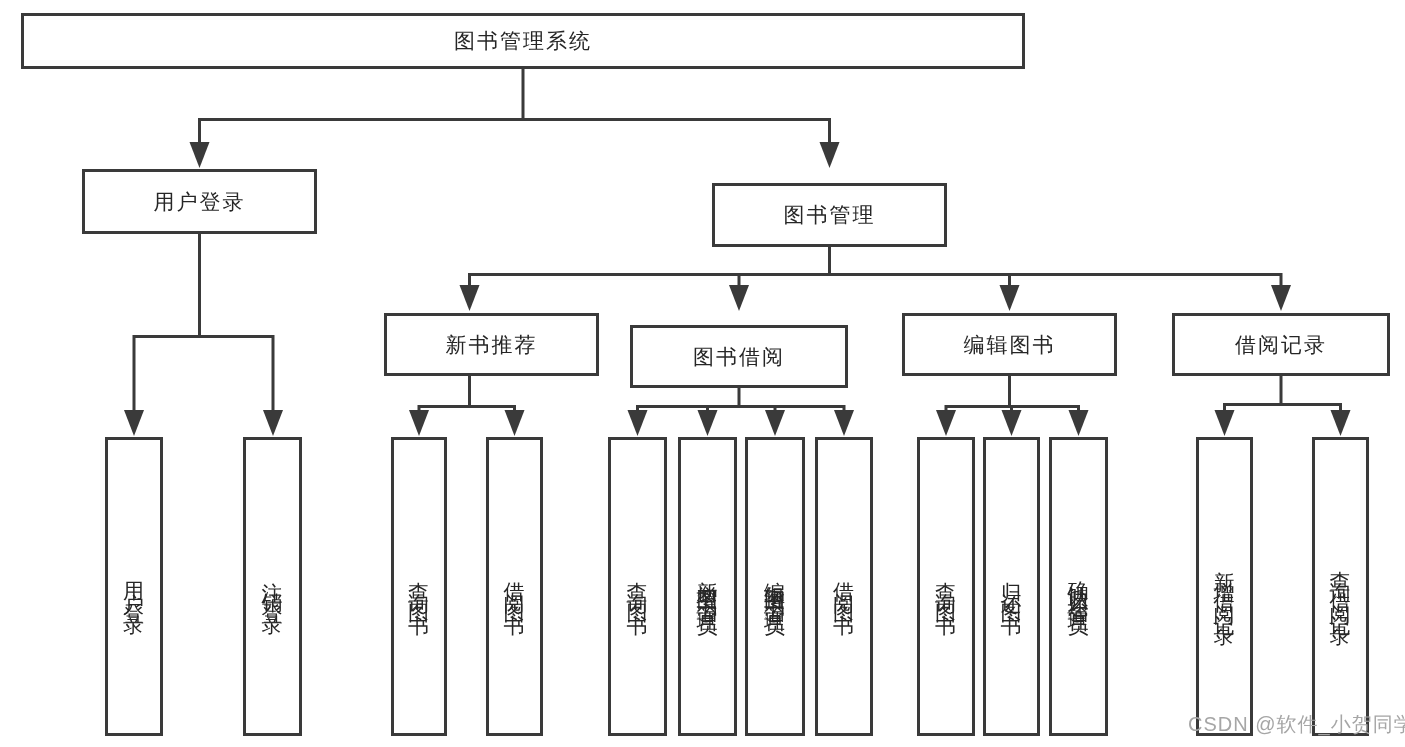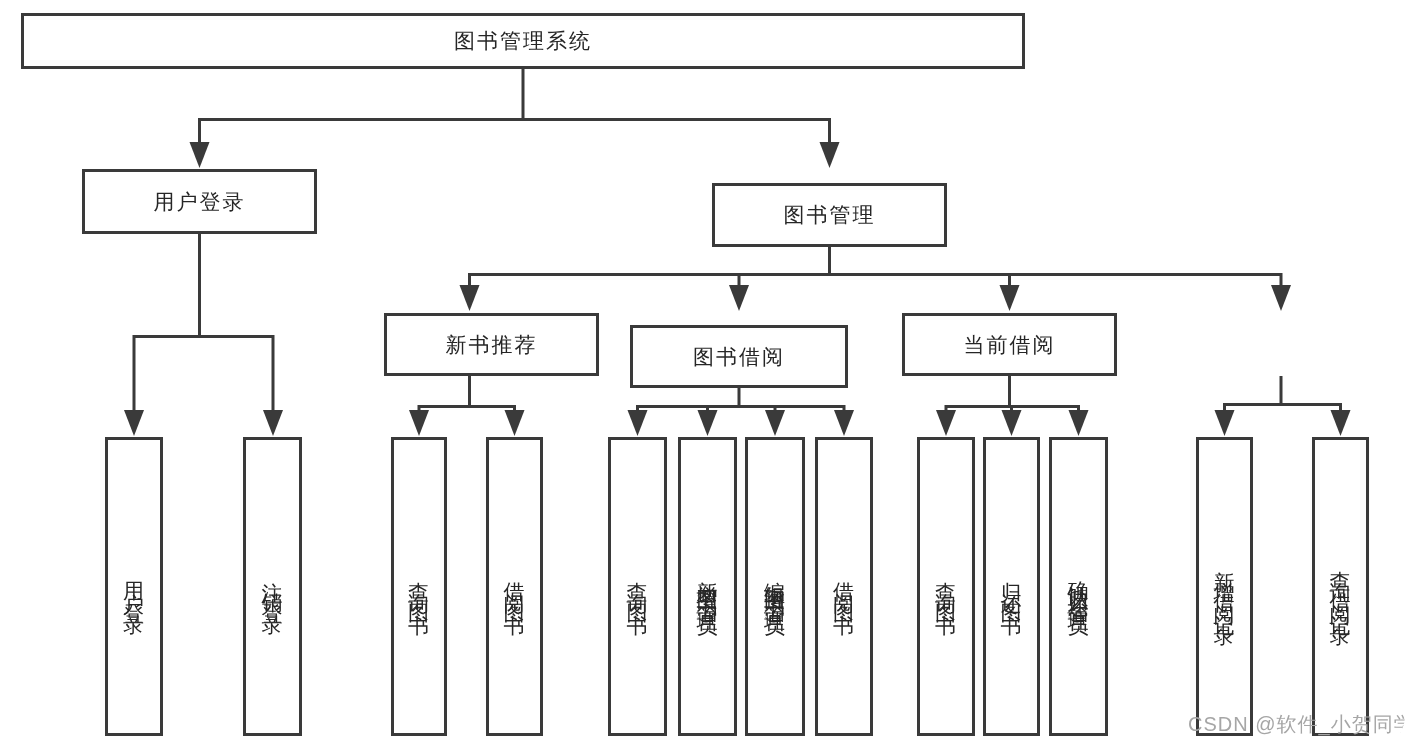--- a/index.html
+++ b/index.html
@@ -3,21 +3,20 @@
 <meta charset="utf-8">
 <style>
   html,body{margin:0;padding:0;background:#ffffff;}
   .canvas{
     position:relative;
     width:1405px;height:747px;
     background:#ffffff;
     overflow:hidden;
     font-family:"Liberation Sans","DejaVu Sans",sans-serif;
     color:#262626;
-    border-radius:31px;
   }
   .connectors{position:absolute;left:0;top:0;width:1405px;height:747px;}
   .hnode{
     position:absolute;
     box-sizing:border-box;
     background:#ffffff;
     border:3px solid #3a3a3a;
     display:flex;align-items:center;justify-content:center;
     font-size:21px;letter-spacing:2px;
     white-space:nowrap;
@@ -88,21 +87,22 @@
     </g>
   </svg>
 
   <div class="hnode" style="left:21px;top:13px;width:1004px;height:56px;">图书管理系统</div>
 
   <div class="hnode" style="left:82px;top:169px;width:235px;height:65px;">用户登录</div>
   <div class="hnode" style="left:712px;top:183px;width:235px;height:64px;">图书管理</div>
 
   <div class="hnode" style="left:384px;top:313px;width:215px;height:63px;">新书推荐</div>
   <div class="hnode" style="left:630px;top:313px;width:218px;height:63px;margin-top:12px;">图书借阅</div>
-  <div class="hnode" style="left:902px;top:313px;width:215px;height:63px;">当前借阅</div>
+  <div class="hnode" style="left:902px;top:313px;width:215px;height:63px;">编辑图书</div>
+  <div class="hnode" style="left:1172px;top:313px;width:218px;height:63px;">借阅记录</div>
 
   <div class="vnode" style="left:105px;width:58px;">用户登录</div>
   <div class="vnode" style="left:243px;width:59px;">注销登录</div>
 
   <div class="vnode" style="left:391px;width:56px;">查询图书</div>
   <div class="vnode" style="left:486px;width:57px;">借阅图书</div>
 
   <div class="vnode" style="left:608px;width:59px;">查询图书</div>
   <div class="vnode tight" style="left:678px;width:59px;">新增图书（管理员）</div>
   <div class="vnode tight" style="left:745px;width:60px;">编辑图书（管理员）</div>

